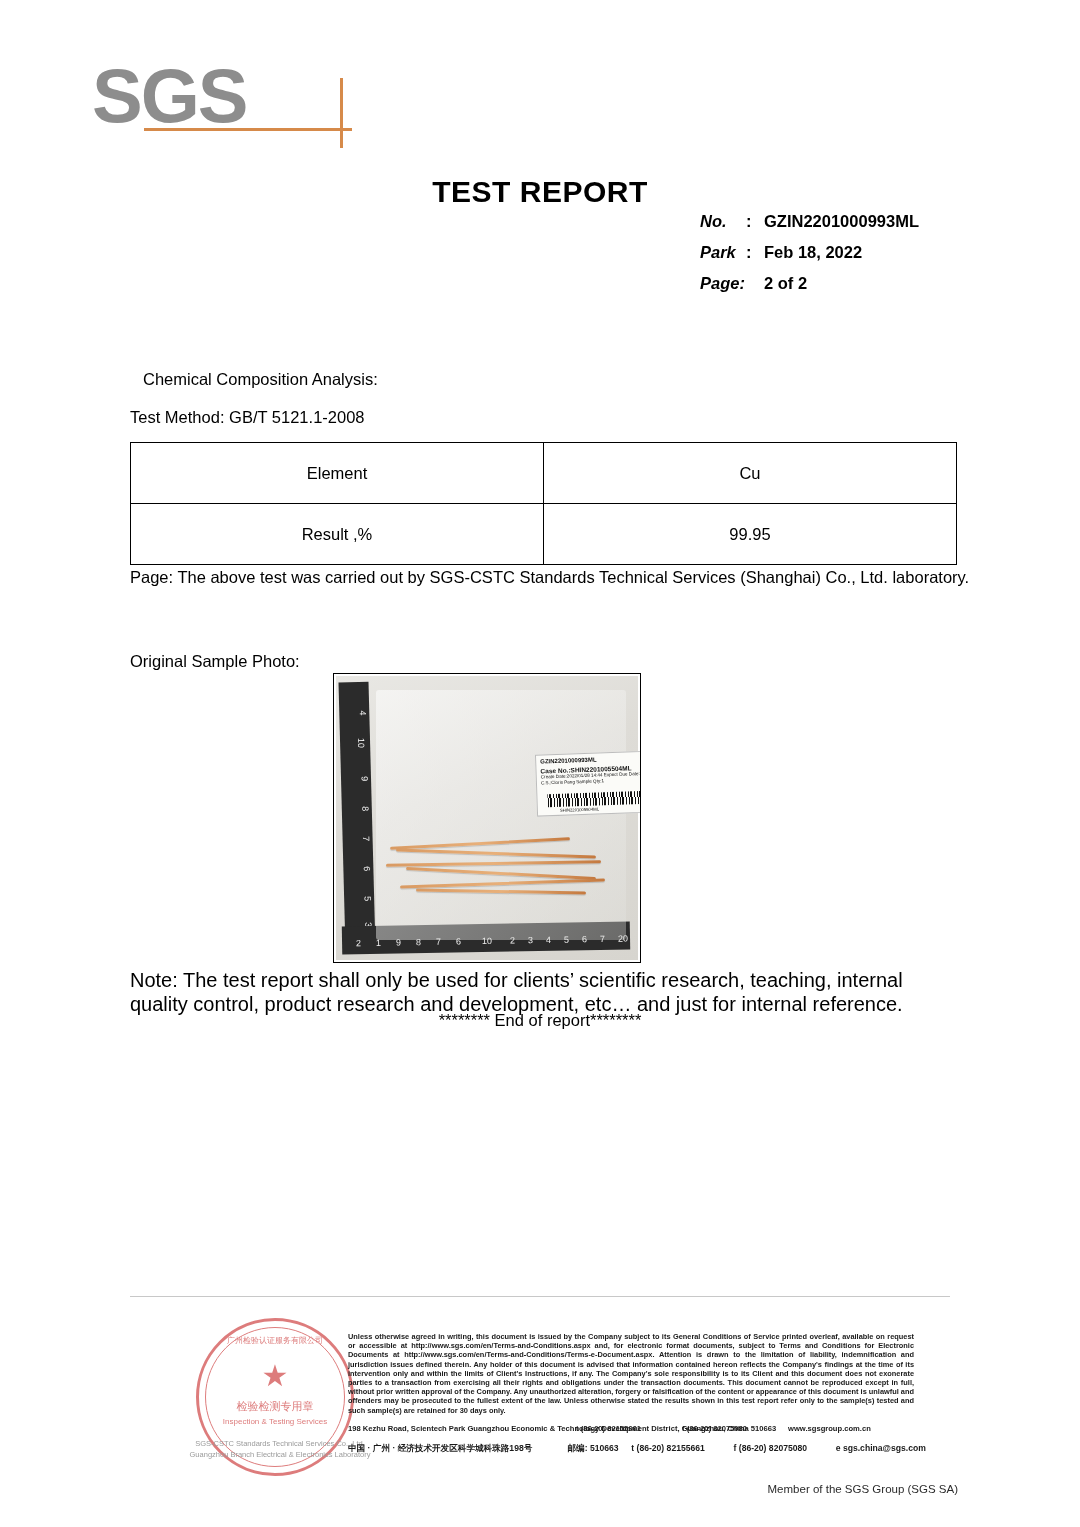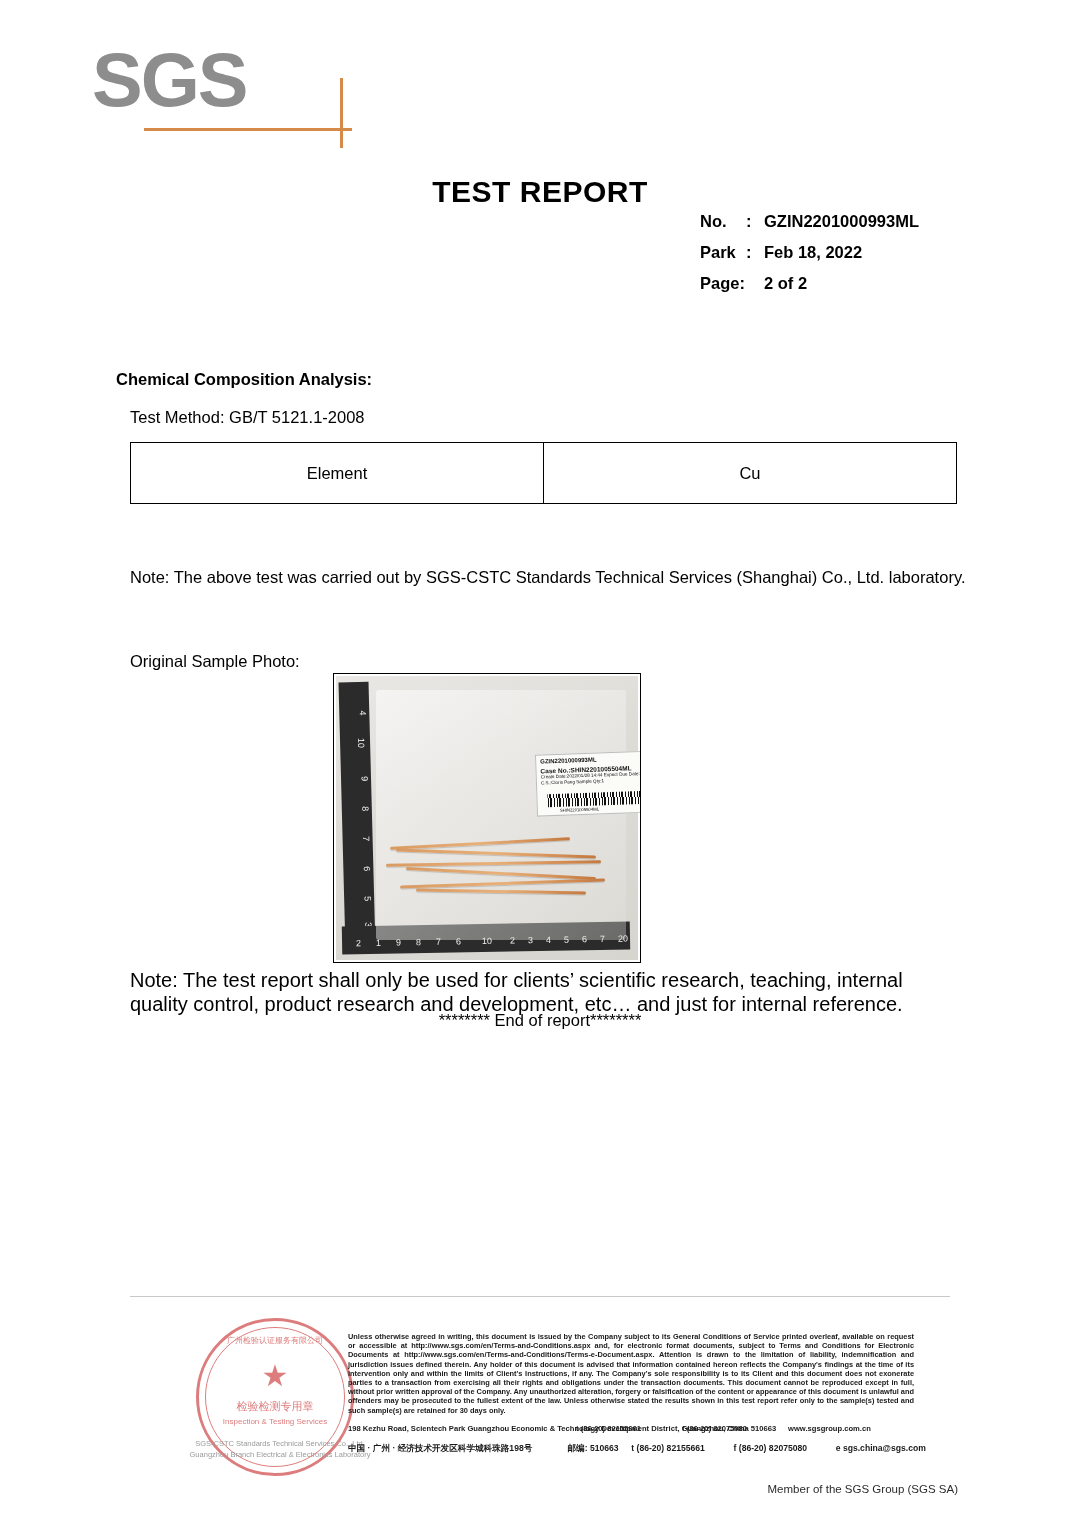--- a/index.html
+++ b/index.html
@@ -26,21 +26,21 @@
   }
   .logo-text {
     font-family: "Liberation Sans", sans-serif;
     font-weight: bold;
     font-size: 76px;
     letter-spacing: -2px;
     color: #8d8d8d;
     line-height: 76px;
     position: absolute;
     left: 0;
-    top: 0;
+    top: 16px;
   }
   .logo-bar-h {
     position: absolute;
     left: 52px;
     top: 86px;
     width: 208px;
     height: 3px;
     background: #d68a4a;
   }
   .logo-bar-v {
@@ -72,35 +72,36 @@
     font-size: 16.5px;
     font-weight: bold;
   }
   .meta-row {
     display: flex;
     align-items: baseline;
     margin-bottom: 12px;
   }
   .meta-label {
     width: 46px;
+    font-style: italic;
   }
   .meta-colon {
     width: 18px;
   }
   .meta-value {
     white-space: nowrap;
   }
 
   
   .body-text {
     position: absolute;
     font-size: 16.5px;
     color: #000;
   }
-  #chem-heading { left: 116px; top: 370px; font-weight: bold; }
+  #chem-heading { left: 143px; top: 370px; }
   #test-method  { left: 130px; top: 408px; }
 
   
   .result-table {
     position: absolute;
     left: 130px;
     top: 430px;
     width: 820px;
     border-collapse: collapse;
     table-layout: fixed;
@@ -423,24 +424,28 @@
 
 <div class="body-text" id="chem-heading">Chemical Composition Analysis:</div>
 <div class="body-text" id="test-method">Test Method:  GB/T 5121.1-2008</div>
 
 <table class="result-table">
   <tbody>
     <tr>
       <td class="col1">Element</td>
       <td class="col2">Cu</td>
     </tr>
+    <tr>
+      <td class="col1">Result ,%</td>
+      <td class="col2">99.95</td>
+    </tr>
   </tbody>
 </table>
 
-<div id="note1">Note: The above test was carried out by SGS-CSTC Standards Technical Services (Shanghai) Co., Ltd. laboratory.</div>
+<div id="note1">Page: The above test was carried out by SGS-CSTC Standards Technical Services (Shanghai) Co., Ltd. laboratory.</div>
 <div id="sample-photo-label">Original Sample Photo:</div>
 
 <div class="photo-frame">
   <div class="photo-inner">
 
     <div class="ruler ruler-left">
       <div class="ruler-ticks">
         <span class="rt-v" style="top:26px;">4</span>
         <span class="rt-v" style="top:56px;">10</span>
         <span class="rt-v" style="top:92px;">9</span>

